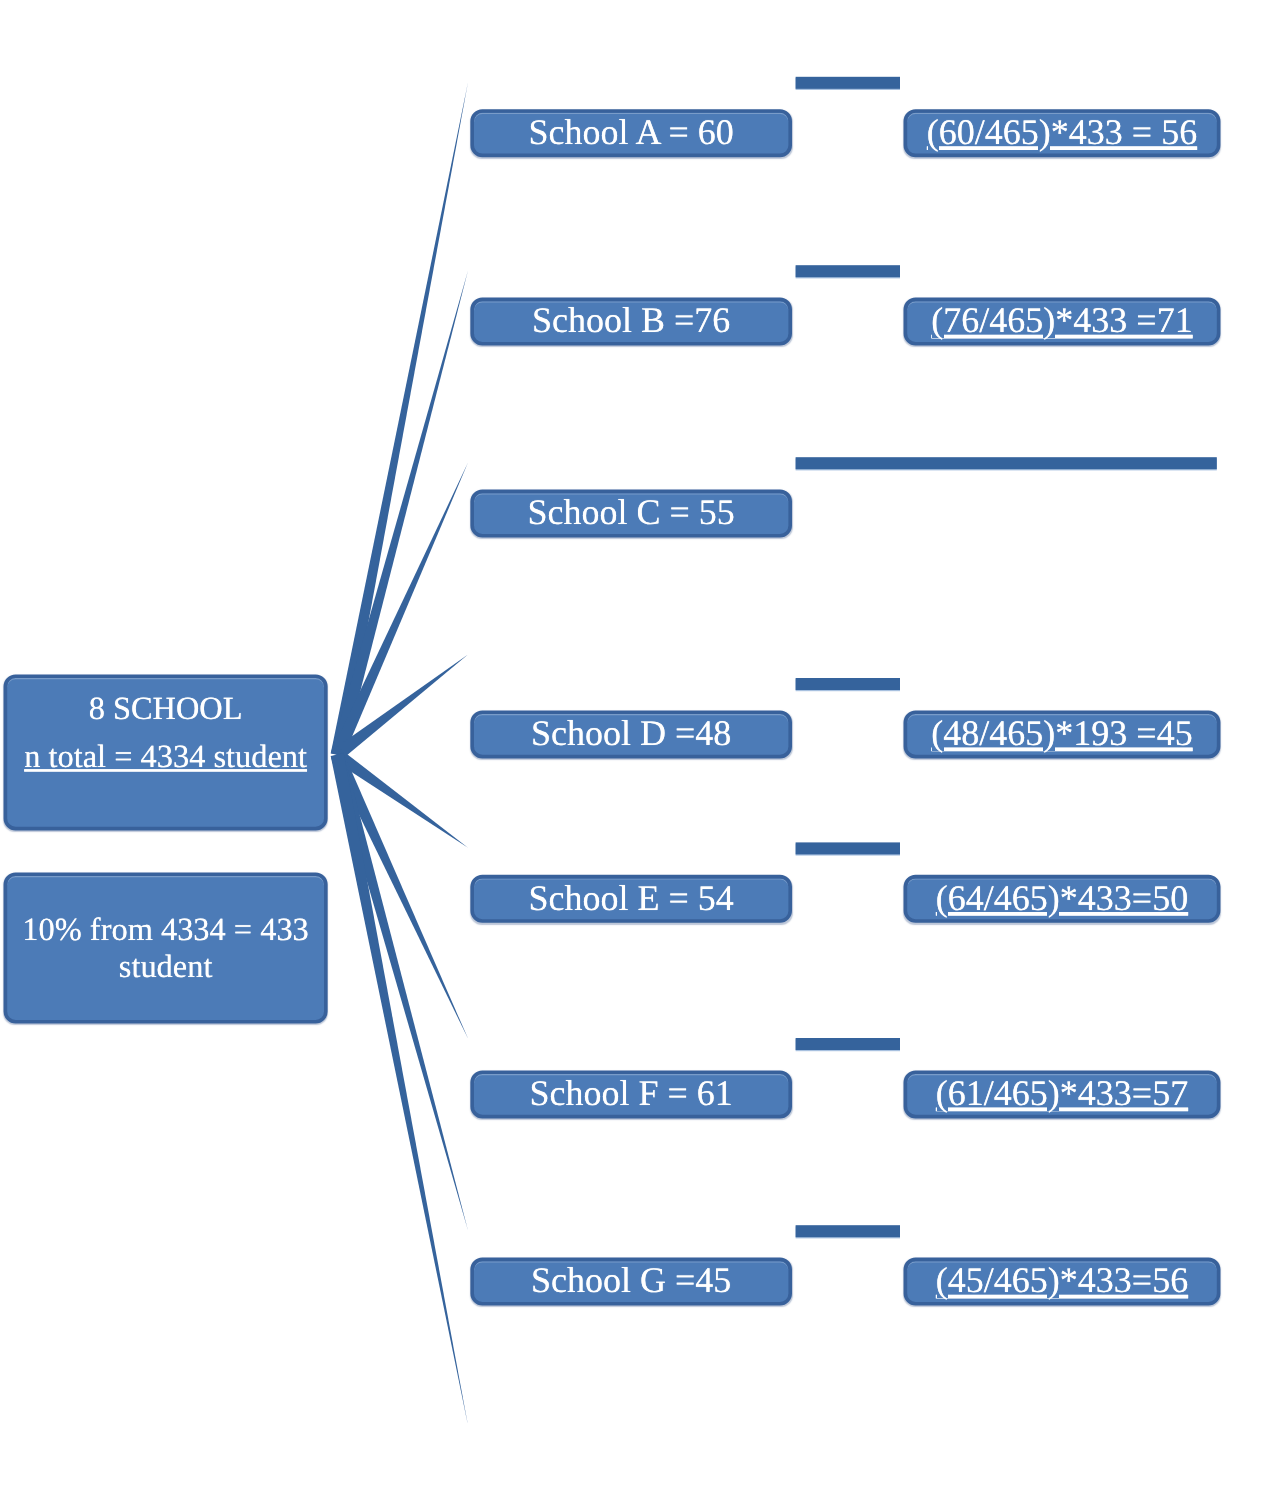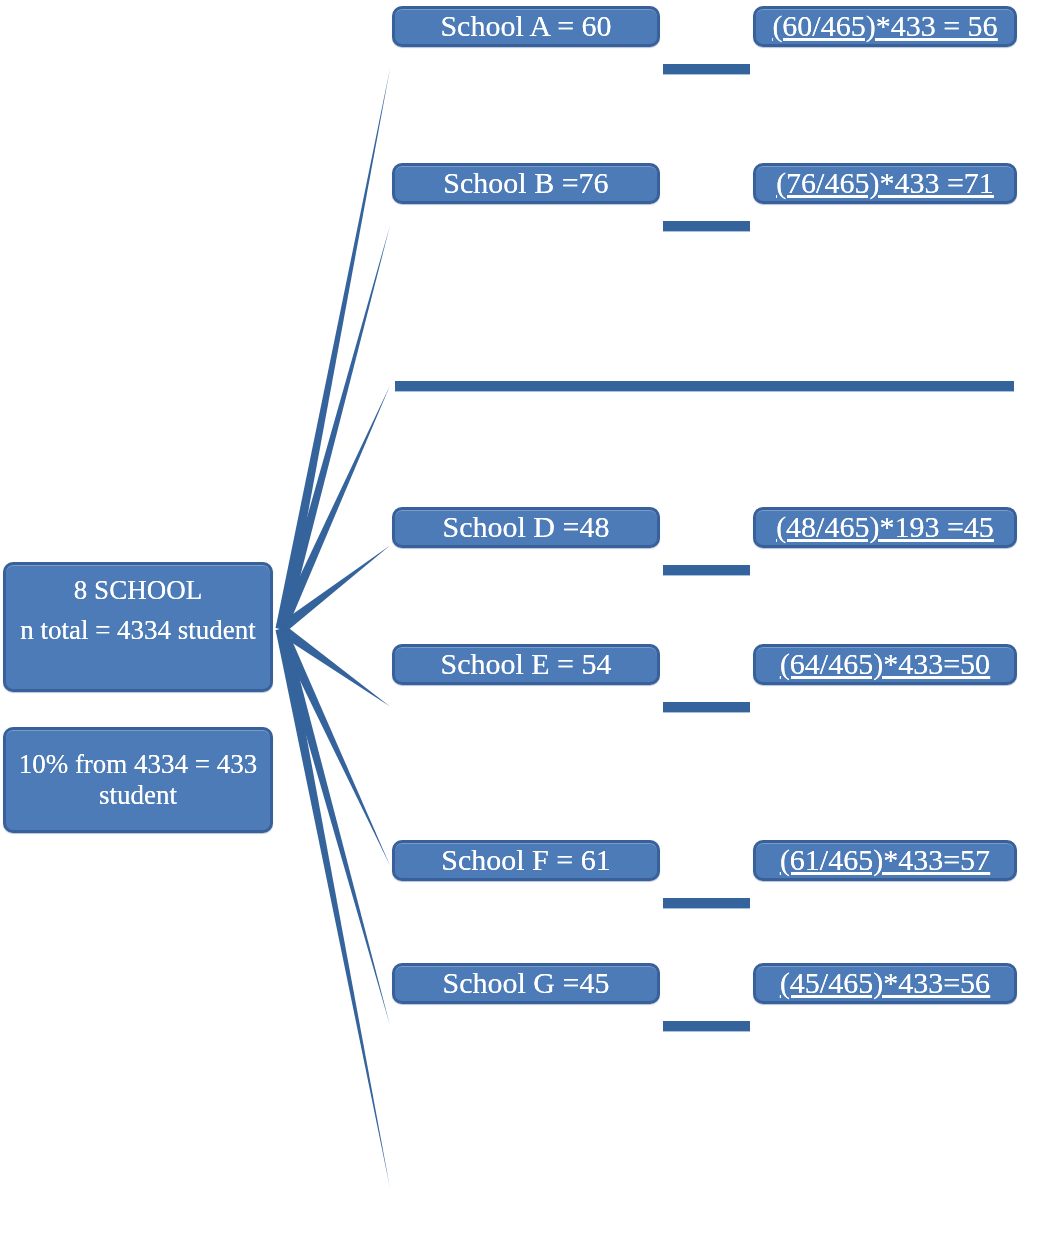--- a/index.html
+++ b/index.html
@@ -33,33 +33,33 @@
     line-height: 1.15;
   }
   .root-node {
     left: 3px; top: 562px; width: 270px; height: 130px;
     flex-direction: column;
     justify-content: flex-start;
     padding: 8px 10px;
     font-size: 27px;
   }
   .root-title { margin-top: 2px; }
-  .root-subtitle { margin-top: 9px; }
+  .root-subtitle { margin-top: 9px; text-decoration: underline; }
   .note-node {
-    left: 3px; top: 727px; width: 270px; height: 106px;
+    left: 3px; top: 727px; width: 270px; height: 126px;
     padding: 6px 12px;
     font-size: 27px;
   }
   .row {
     position: absolute;
     left: 392px;
     width: 625px;
     height: 125px;
     display: flex;
-    align-items: flex-start;
+    align-items: flex-end;
   }
   .mid-node {
     position: relative;
     width: 268px;
     flex: 0 0 268px;
     font-size: 30px;
     padding: 0 8px;
   }
   .row-bar {
     flex: 1 1 auto;
@@ -109,36 +109,37 @@
     <div class="node formula-node">(60/465)*433 = 56</div>
   </div>
 
   <div class="row" style="top:163px">
     <div class="node mid-node">School B =76</div>
     <div class="row-bar"></div>
     <div class="node formula-node">(76/465)*433 =71</div>
   </div>
 
   <div class="row" style="top:323px">
+    <div class="node mid-node">School C = 55</div>
     <div class="row-bar"></div>
   </div>
 
   <div class="row" style="top:507px">
     <div class="node mid-node">School D =48</div>
     <div class="row-bar"></div>
     <div class="node formula-node">(48/465)*193 =45</div>
   </div>
 
   <div class="row" style="top:644px">
     <div class="node mid-node">School E = 54</div>
     <div class="row-bar"></div>
     <div class="node formula-node">(64/465)*433=50</div>
   </div>
 
-  <div class="row" style="top:840px">
+  <div class="row" style="top:807px">
     <div class="node mid-node">School F = 61</div>
     <div class="row-bar"></div>
     <div class="node formula-node">(61/465)*433=57</div>
   </div>
 
   <div class="row" style="top:963px">
     <div class="node mid-node">School G =45</div>
     <div class="row-bar"></div>
     <div class="node formula-node">(45/465)*433=56</div>
   </div>

